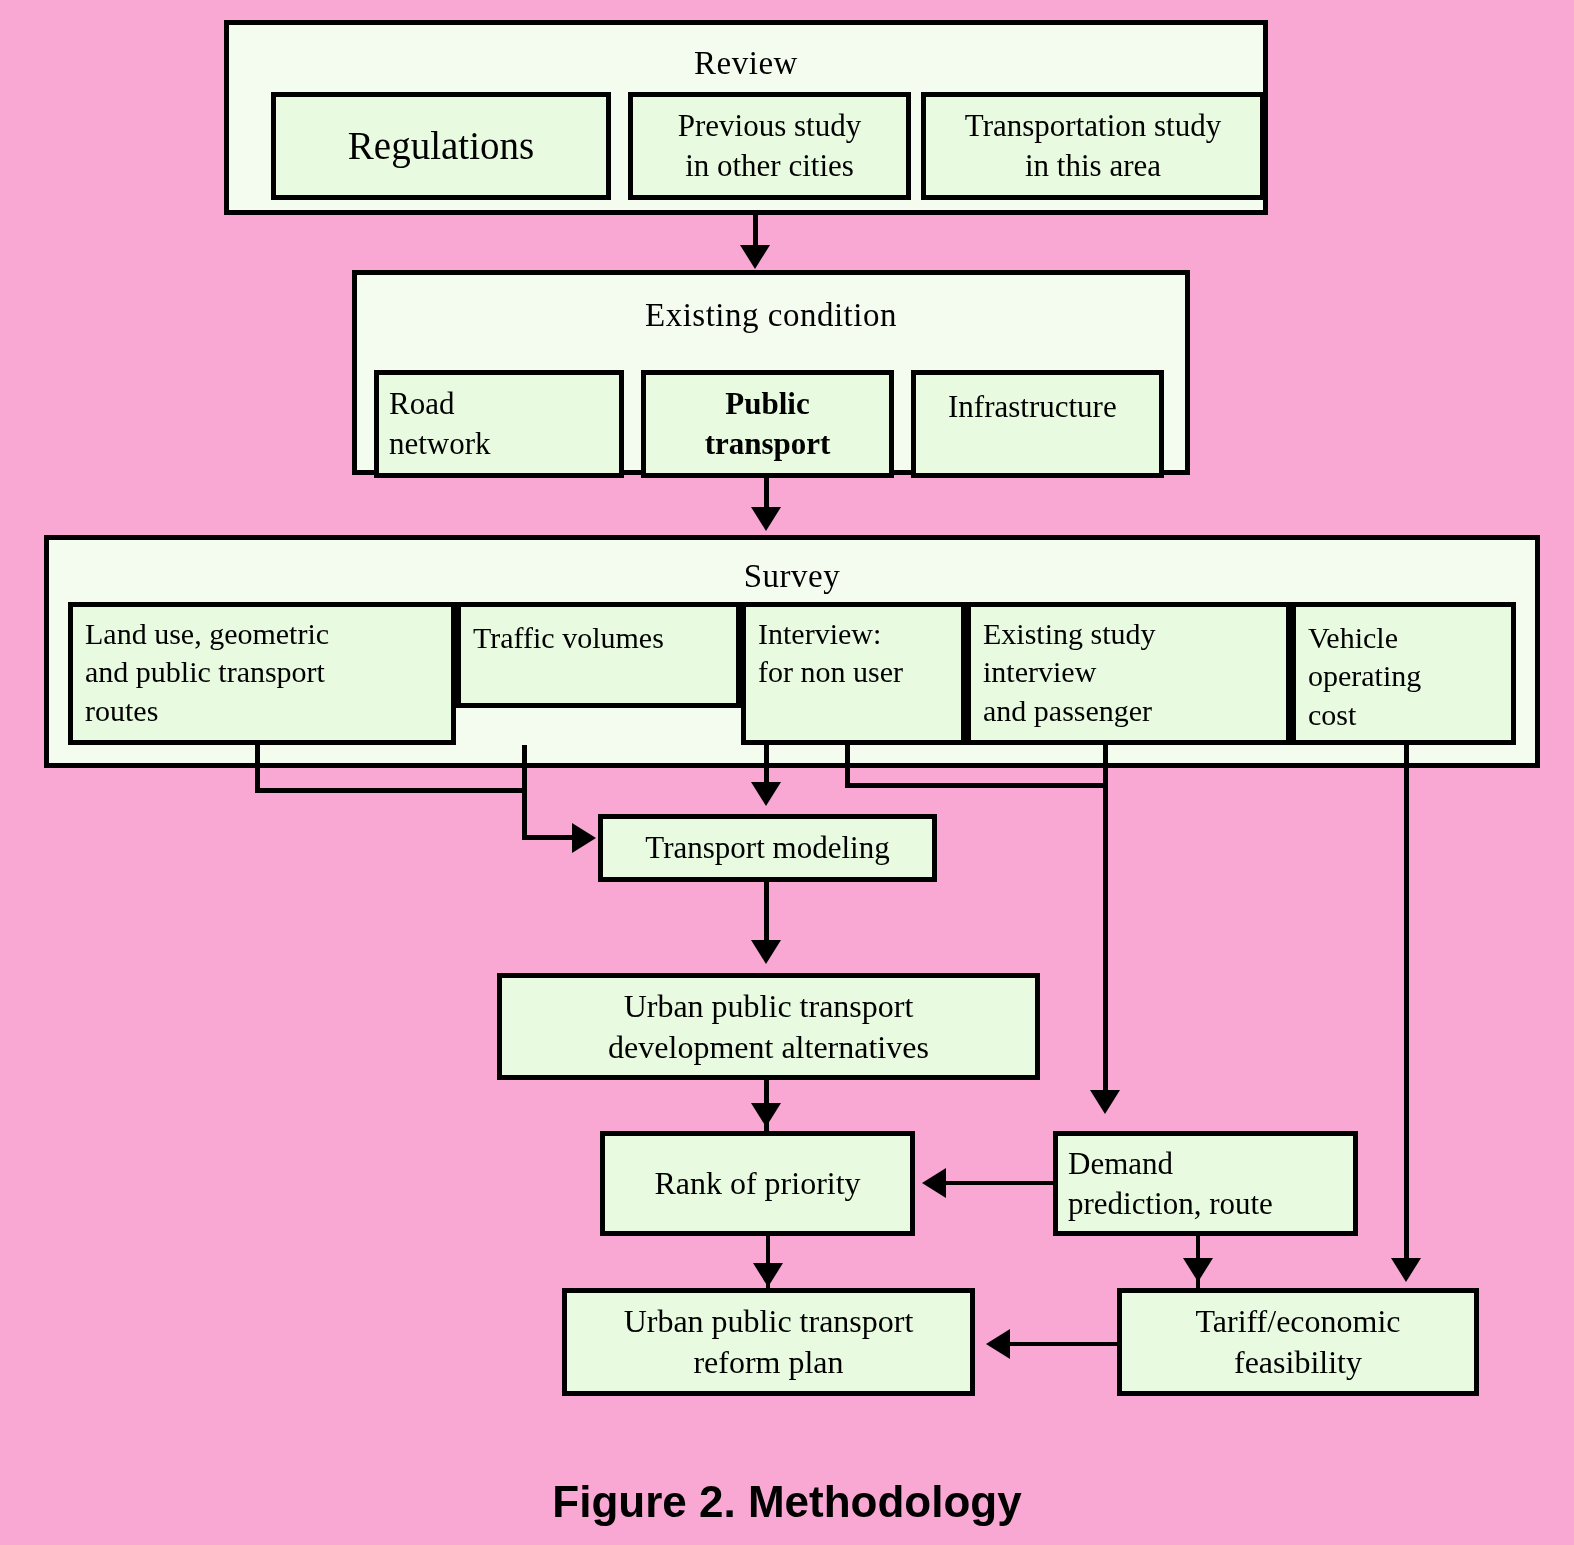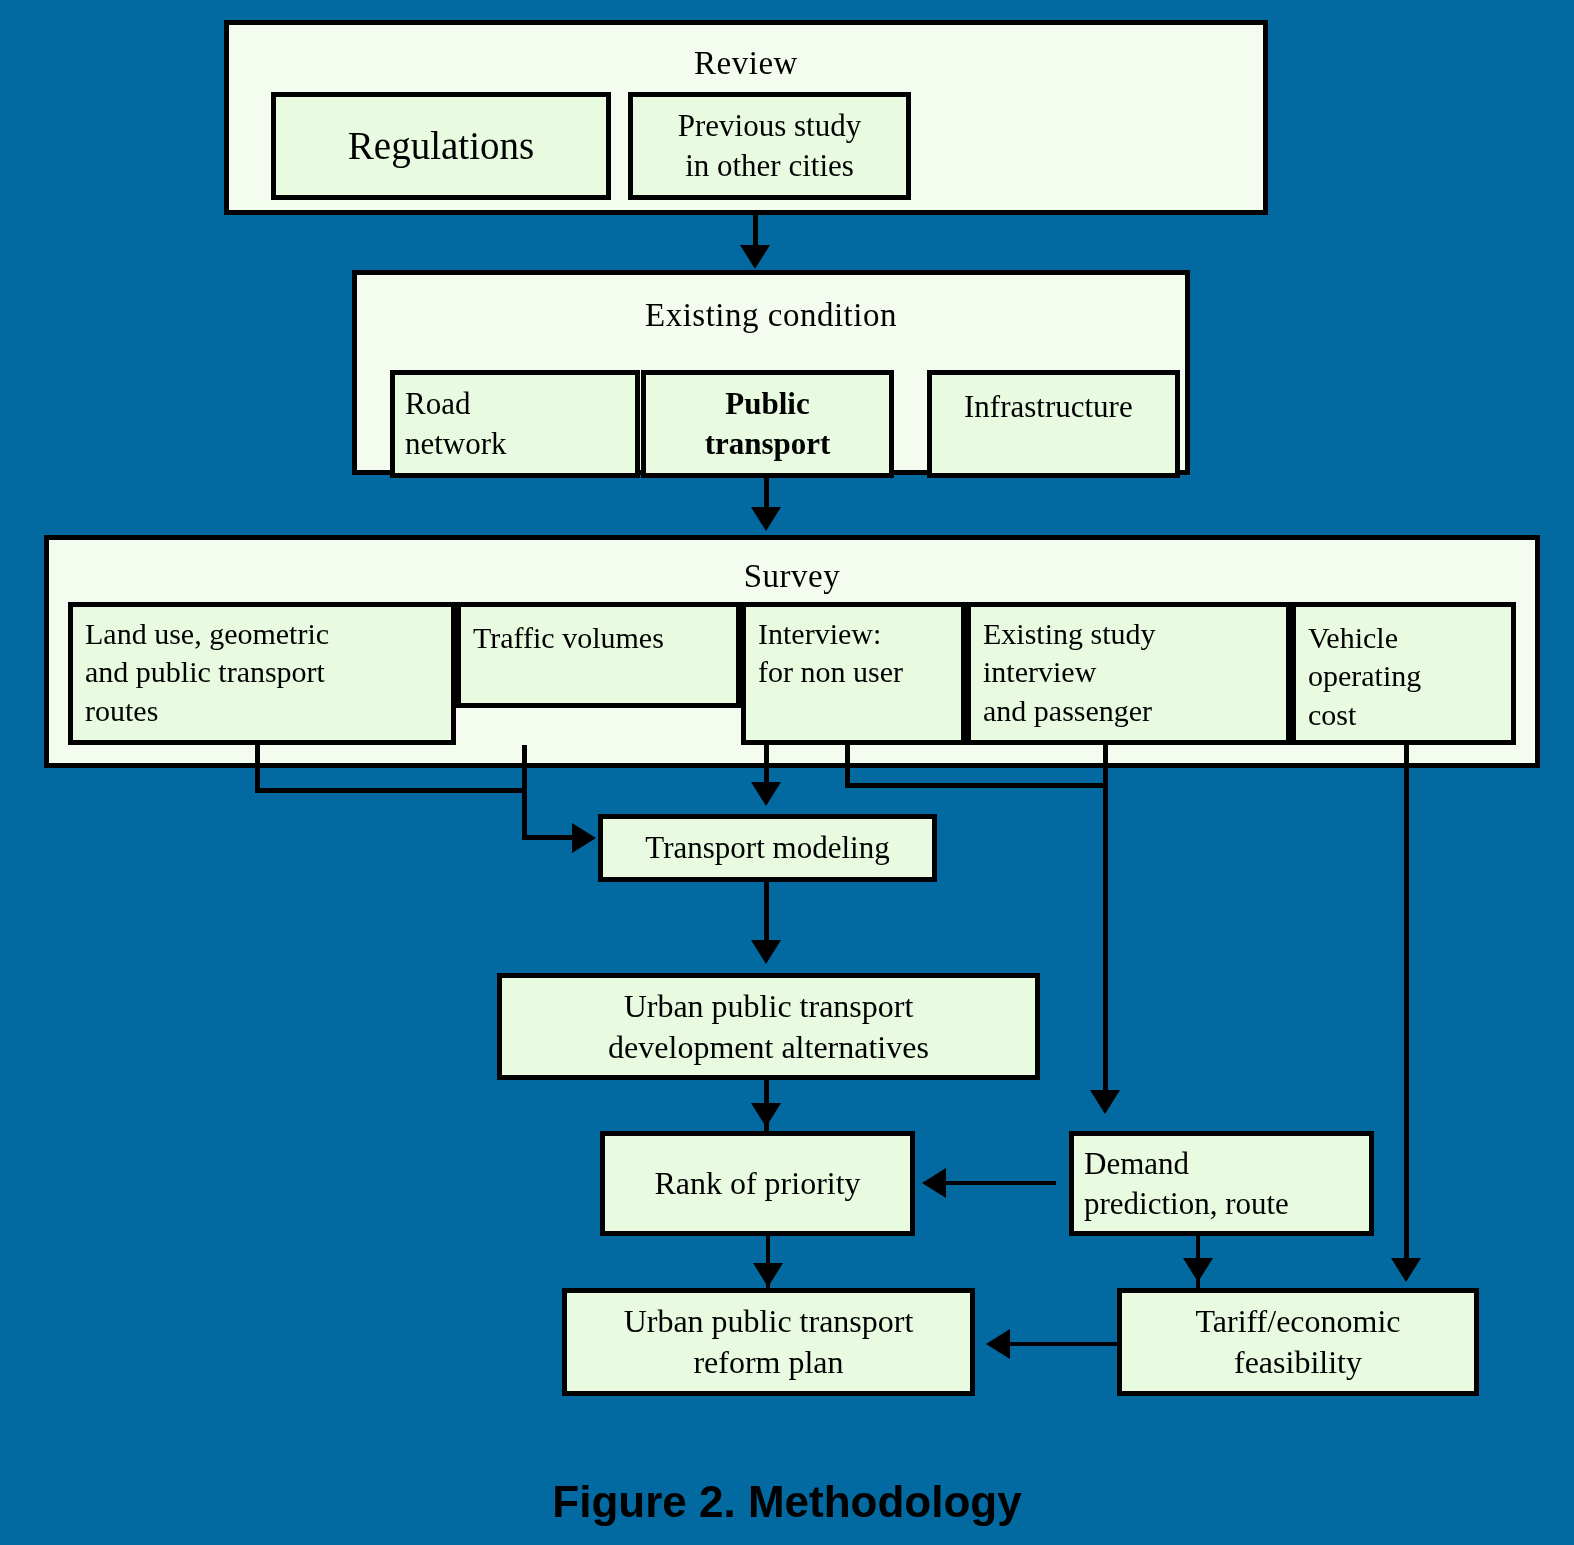--- a/index.html
+++ b/index.html
@@ -5,21 +5,21 @@
 <style>
   html, body {
     margin: 0;
     padding: 0;
     background: #ffffff;
   }
   #page {
     position: relative;
     width: 1574px;
     height: 1545px;
-    background: #0369a1;
+    background: #f9a8d4;
     font-family: "Liberation Serif", "DejaVu Serif", serif;
     overflow: hidden;
   }
   .grp {
     position: absolute;
     box-sizing: border-box;
     border: 5px solid #000000;
     background: #f4fcf0;
   }
   .box {
@@ -34,21 +34,21 @@
     line-height: 1.28;
   }
   .grp-title {
     position: absolute;
     left: 0;
     right: 0;
     text-align: center;
     letter-spacing: 0.5px;
     color: #000;
   }
-  .t-left   { justify-content: flex-start; text-align: left; padding-left: 10px; margin-left: 16px; }
+  .t-left   { justify-content: flex-start; text-align: left; padding-left: 10px; }
   .t-just   { display: block; text-align: justify; text-align-last: left; padding: 12px 10px 0 12px; }
   .t-just > span { display: block; }
   .clip     { overflow: hidden; }
   .ln {
     position: absolute;
     background: #000000;
   }
   .arrow-d {
     position: absolute;
     width: 0; height: 0;
@@ -92,20 +92,26 @@
   </div>
   <div class="box" style="left:271px; top:92px; width:340px; height:108px; font-size:39px;">
     <span>Regulations</span>
   </div>
   <div class="box" style="left:628px; top:92px; width:283px; height:108px; font-size:31px;">
     <div>
       <div>Previous study</div>
       <div>in other cities</div>
     </div>
   </div>
+  <div class="box" style="left:921px; top:92px; width:344px; height:108px; font-size:31px;">
+    <div>
+      <div>Transportation study</div>
+      <div>in this area</div>
+    </div>
+  </div>
 
   <div class="ln" style="left:753px; top:215px; width:5px; height:36px;"></div>
   <div class="arrow-d" style="left:740px; top:245px;"></div>
 
   <div class="grp" style="left:352px; top:270px; width:838px; height:205px;">
     <div class="grp-title" style="top:22px; font-size:33px;">Existing condition</div>
   </div>
   <div class="box t-left clip" style="left:374px; top:370px; width:250px; height:108px; font-size:31px;">
     <div>
       <div>Road</div>

